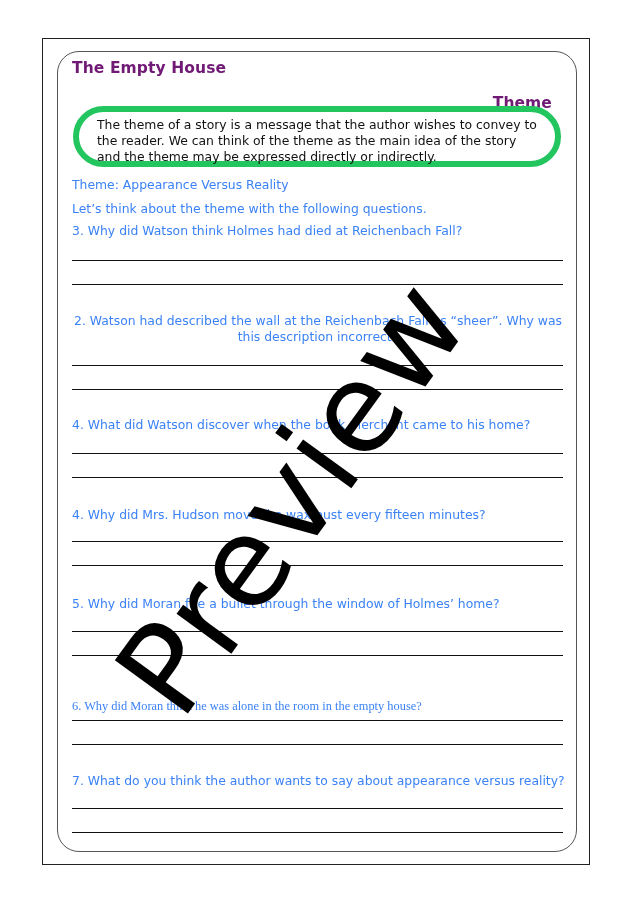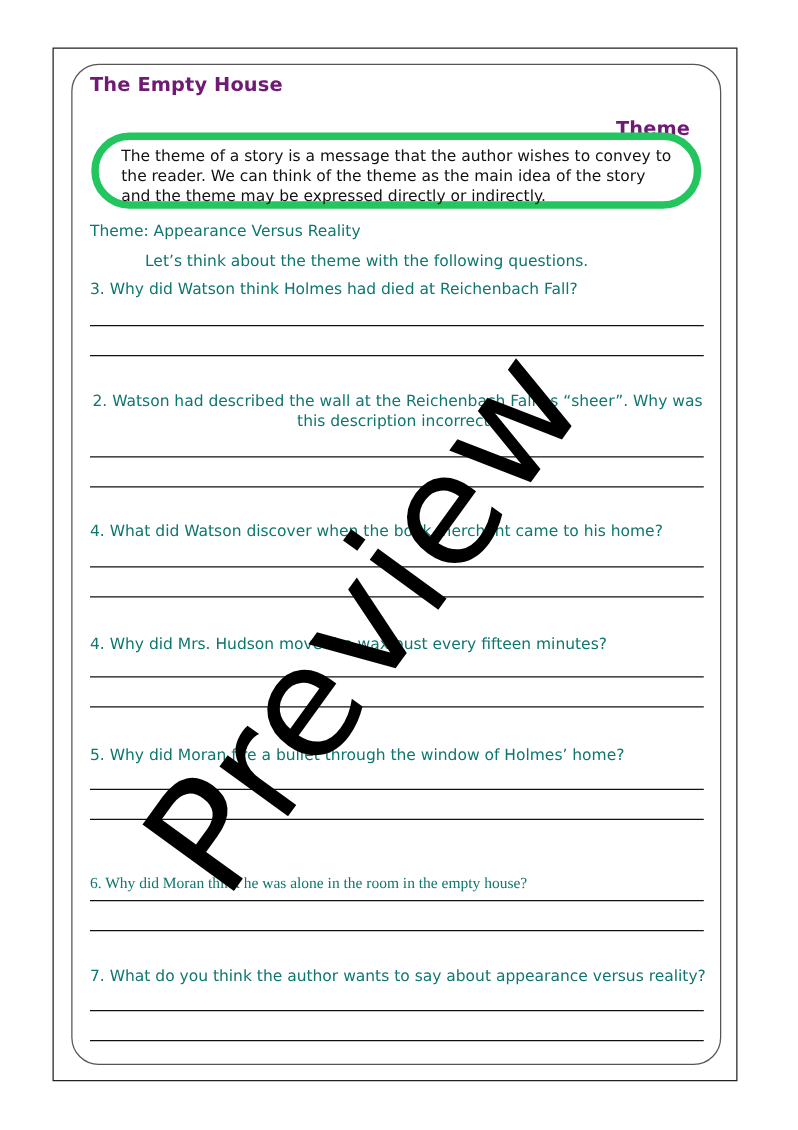--- a/index.html
+++ b/index.html
@@ -47,21 +47,21 @@
       font-size: 12.4px;
       line-height: 16px;
       color: #111;
       margin-top: 10px;
     }
     .text {
       position: absolute;
       left: 72px;
       font-size: 12.4px;
       line-height: 16px;
-      color: #0f766e;
+      color: #3b82f6;
       white-space: nowrap;
     }
     .q-text { width: 492px; white-space: normal; text-align: center; }
     .answer-line {
       position: absolute;
       left: 72px;
       width: 491px;
       height: 0;
       border-top: 1.2px solid #111;
     }
@@ -86,21 +86,21 @@
 <div class="inner-box"></div>
 
 <div class="title title-left">The Empty House</div>
 <div class="title title-right">Theme</div>
 
 <div class="intro-box">
   <span>The theme of a story is a message that the author wishes to convey to the reader. We can think of the theme as the main idea of the story and the theme may be expressed directly or indirectly.</span>
 </div>
 
 <div class="text" style="top:177px;">Theme: Appearance Versus Reality</div>
-<div class="text" style="top:201px;margin-left:44px;">Let’s think about the theme with the following questions.</div>
+<div class="text" style="top:201px;">Let’s think about the theme with the following questions.</div>
 
 <div class="text" style="top:223px;">3. Why did Watson think Holmes had died at Reichenbach Fall?</div>
 <div class="answer-line" style="top:260px;"></div>
 <div class="answer-line" style="top:284px;"></div>
 
 <div class="text q-text" style="top:313px;">2. Watson had described the wall at the Reichenbach Fall as “sheer”. Why was this description incorrect?</div>
 <div class="answer-line" style="top:365px;"></div>
 <div class="answer-line" style="top:389px;"></div>
 
 <div class="text" style="top:417px;">4. What did Watson discover when the book merchant came to his home?</div>

